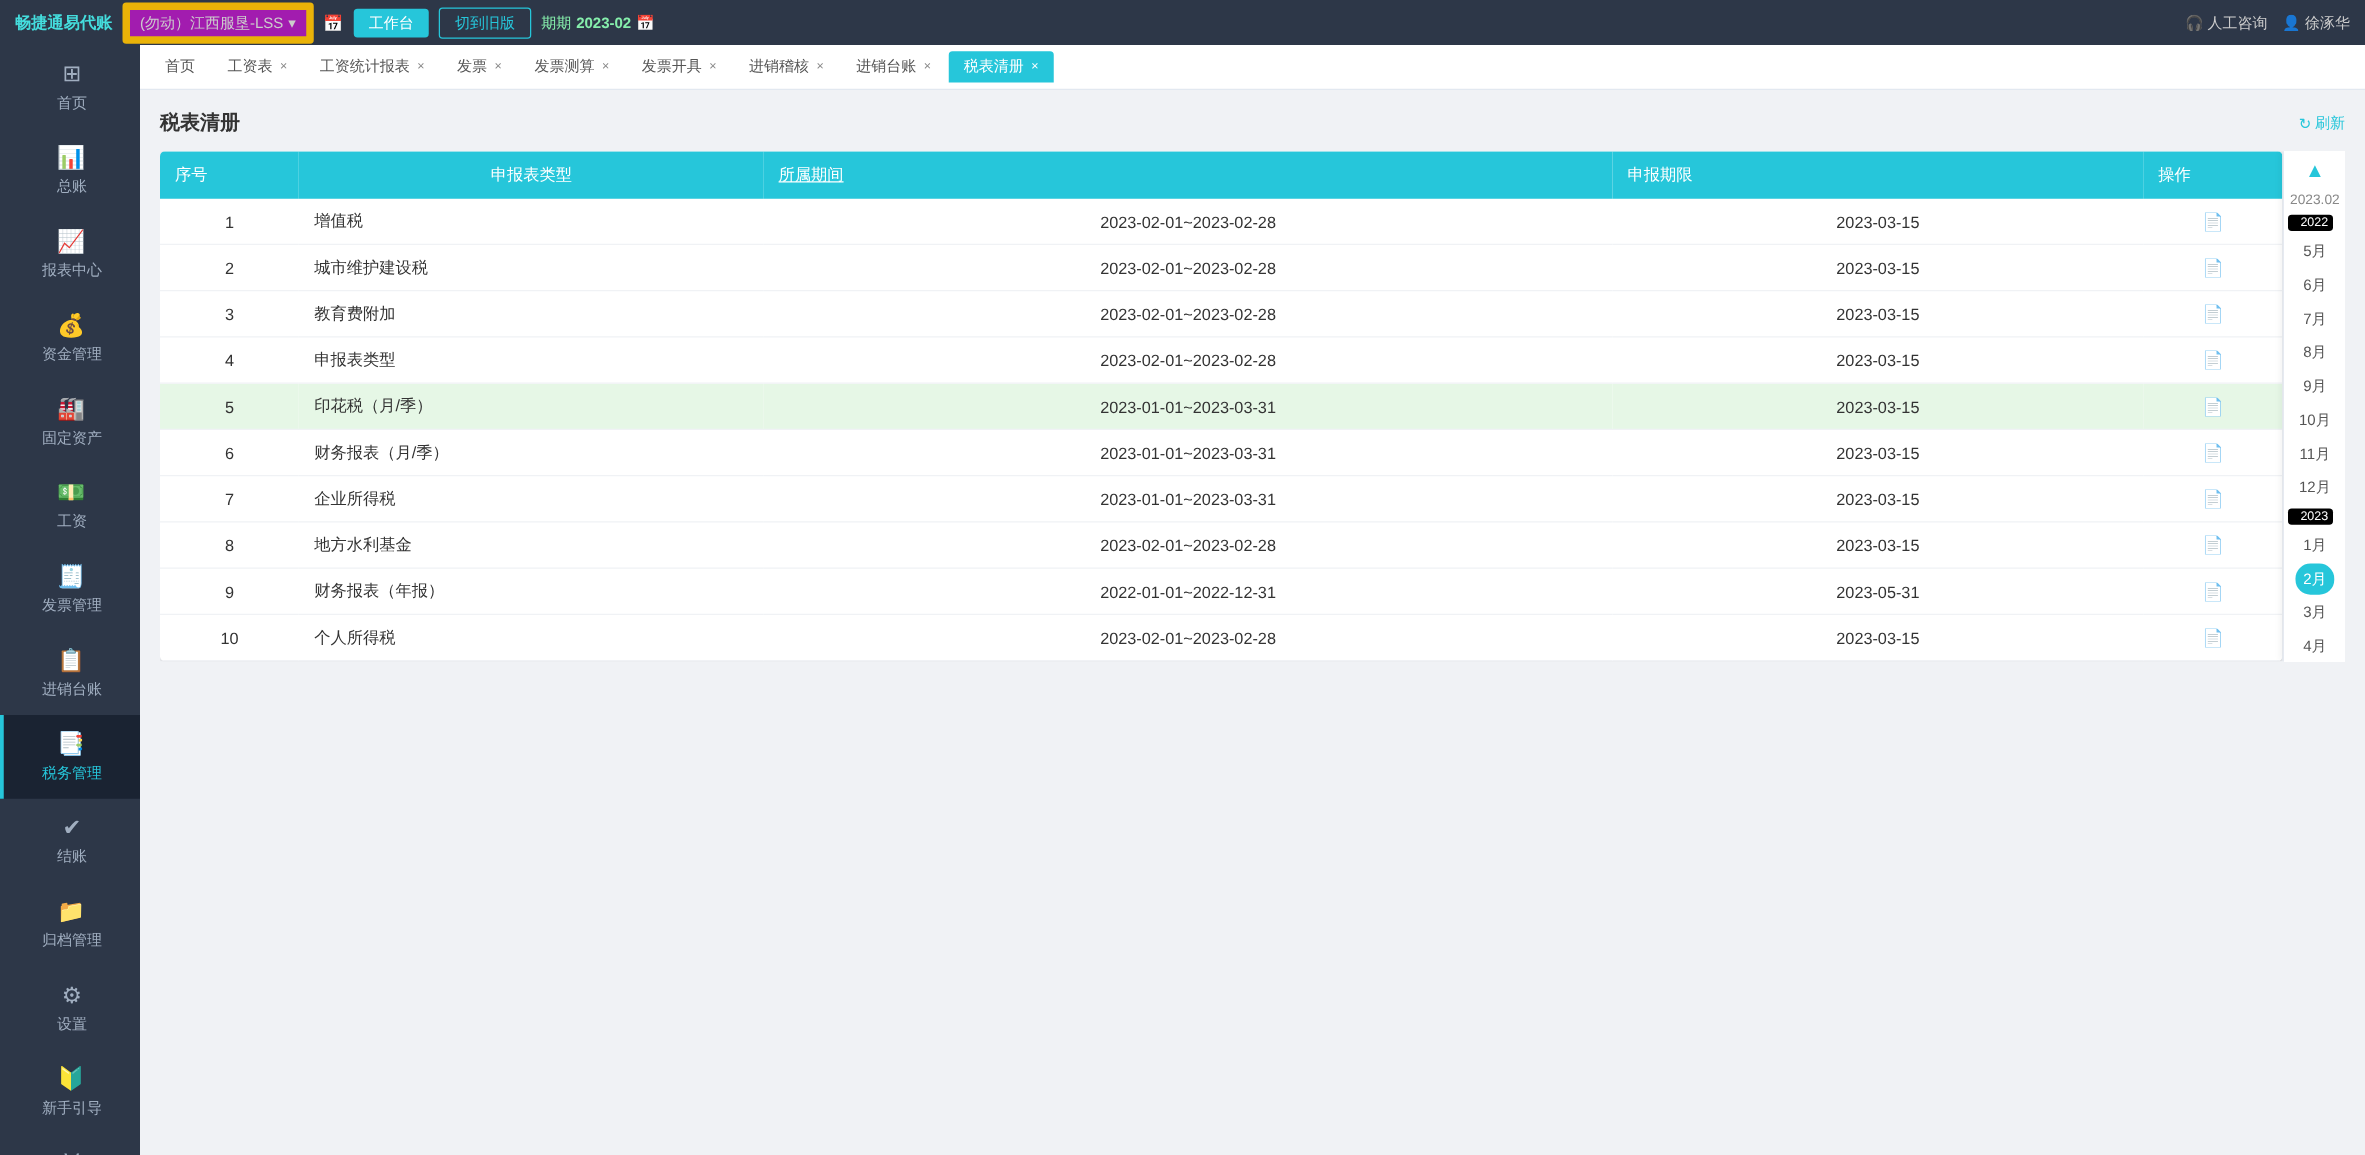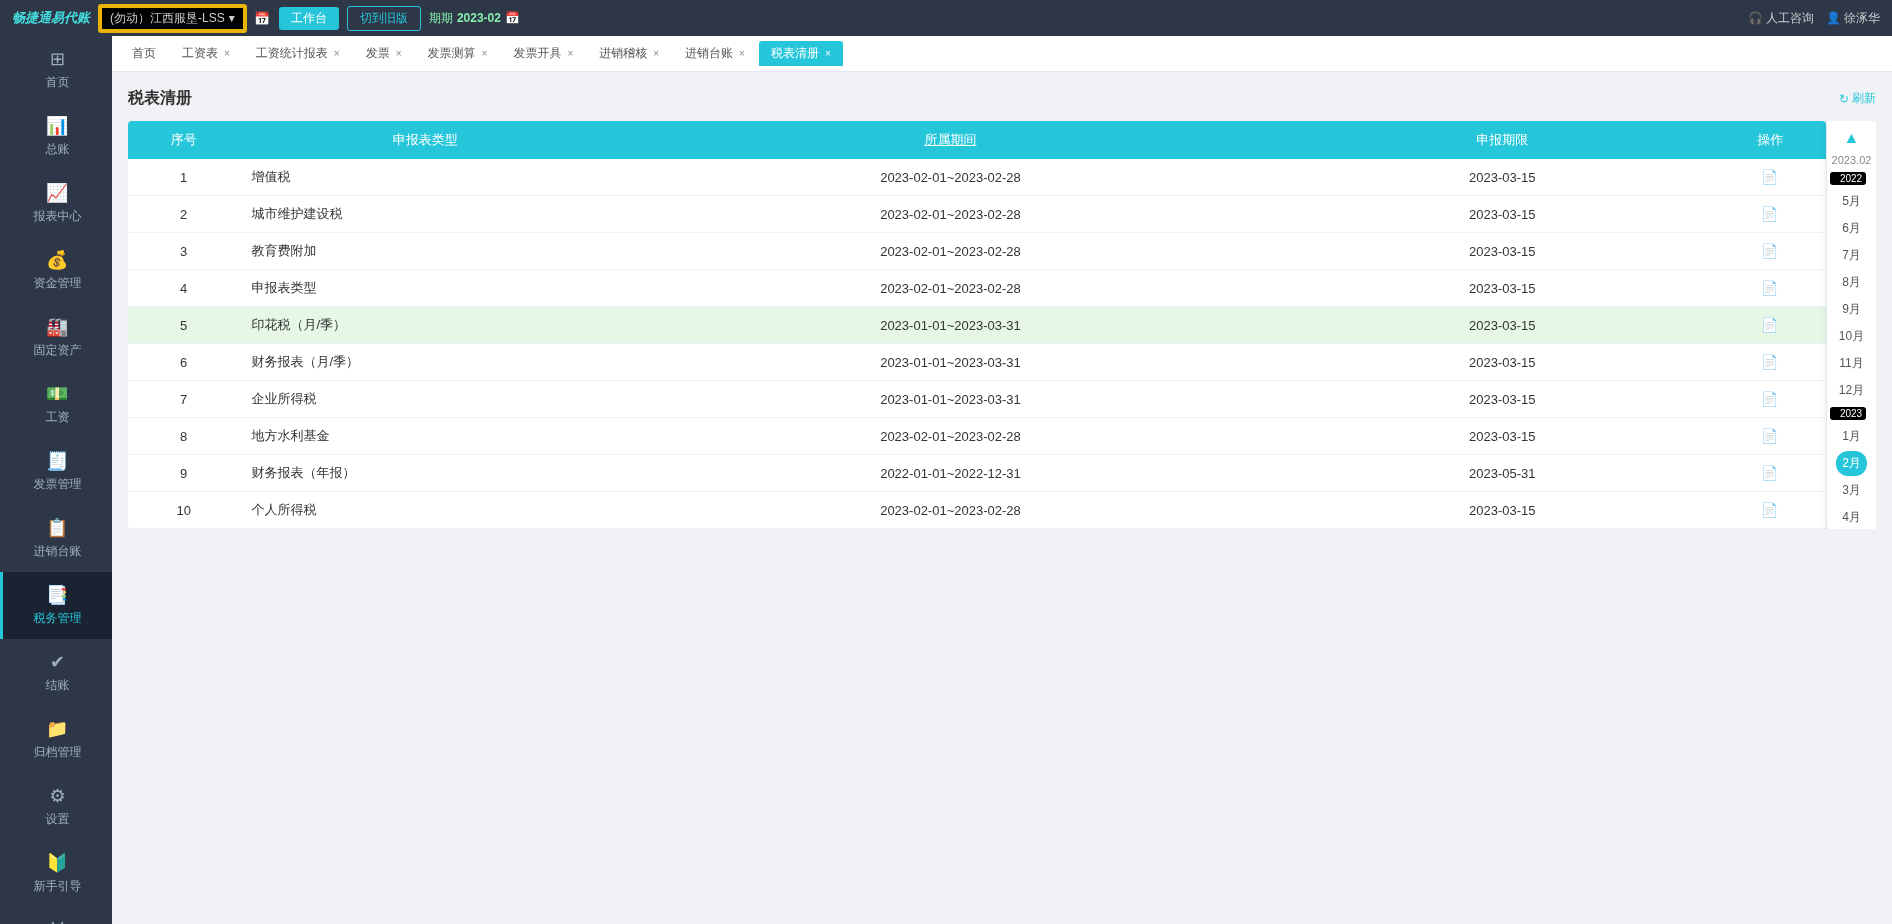--- a/index.html
+++ b/index.html
@@ -1,22 +1,22 @@
 <!DOCTYPE html>
 <html><head>
   <meta charset="utf-8">
   <style>
     * { margin: 0; padding: 0; box-sizing: border-box; }
     body { font-family: 'Microsoft YaHei', Arial, sans-serif; font-size: 13px; background: #f0f2f5; color: #333; display: flex; flex-direction: column; height: 924px; overflow: hidden; }
 
     
     .top-bar { height: 36px; background: #2d3748; display: flex; align-items: center; padding: 0 12px; gap: 8px; flex-shrink: 0; }
     .top-bar-logo { color: #4dd; font-size: 13px; font-weight: bold; display: flex; align-items: center; gap: 4px; }
-    .top-bar-logo span { color: #4dd; font-style: italic; }
-    .company-select { background: #000000; border: 4px solid #eab308; color: #ccc; font-size: 12px; padding: 2px 8px; border-radius: 3px; display: flex; align-items: center; gap: 4px; cursor: pointer; }
+    .top-bar-logo span { color: #4dd; }
+    .company-select { background: #a21caf; border: 6px solid #eab308; color: #ccc; font-size: 12px; padding: 2px 8px; border-radius: 3px; display: flex; align-items: center; gap: 4px; cursor: pointer; }
     .top-bar-btn { background: #26c6da; color: white; border: none; padding: 3px 12px; border-radius: 3px; cursor: pointer; font-size: 12px; }
     .top-bar-btn.outline { background: transparent; border: 1px solid #26c6da; color: #26c6da; }
     .period-info { color: #86efac; font-size: 12px; display: flex; align-items: center; gap: 4px; }
     .top-bar-right { margin-left: auto; display: flex; align-items: center; gap: 12px; color: #ccc; font-size: 12px; }
     .top-bar-right span { cursor: pointer; display: flex; align-items: center; gap: 3px; }
 
     
     .main-layout { display: flex; flex: 1; overflow: hidden; }
 
     
@@ -38,21 +38,21 @@
     
     .page-content { flex: 1; padding: 16px; overflow-y: auto; position: relative; }
 
     
     .page-header { display: flex; align-items: center; justify-content: space-between; margin-bottom: 12px; }
     .page-title { font-size: 16px; font-weight: bold; color: #333; }
     .refresh-btn { color: #26c6da; font-size: 12px; cursor: pointer; display: flex; align-items: center; gap: 3px; }
 
     
     .data-table { width: 100%; border-collapse: collapse; background: #fff; border-radius: 4px; overflow: hidden; box-shadow: 0 1px 3px rgba(0,0,0,0.1); }
-    .data-table th { background: #26c6da; color: #fff; padding: 10px 12px; text-align: center; font-size: 13px; font-weight: normal; }
+    .data-table th { background: #26c6da; color: #fff; padding: 10px 12px; text-align: left; font-size: 13px; font-weight: normal; }
     .data-table th:first-child { width: 60px; }
     .data-table th:nth-child(2) { text-align: center; width: 200px; }
     .data-table th:nth-child(3) { width: 40%; text-decoration: underline; }
     .data-table th:nth-child(4) { width: 25%; }
     .data-table th:last-child { width: 60px; }
     .data-table td { padding: 9px 12px; text-align: center; font-size: 13px; border-bottom: 1px solid #f0f2f5; }
     .data-table td:nth-child(2) { text-align: left; }
     .data-table tr.highlighted { background: #e6f7e6; }
     .data-table tr.highlighted td { color: #333; }
     .action-icon { color: #999; cursor: pointer; font-size: 14px; }

